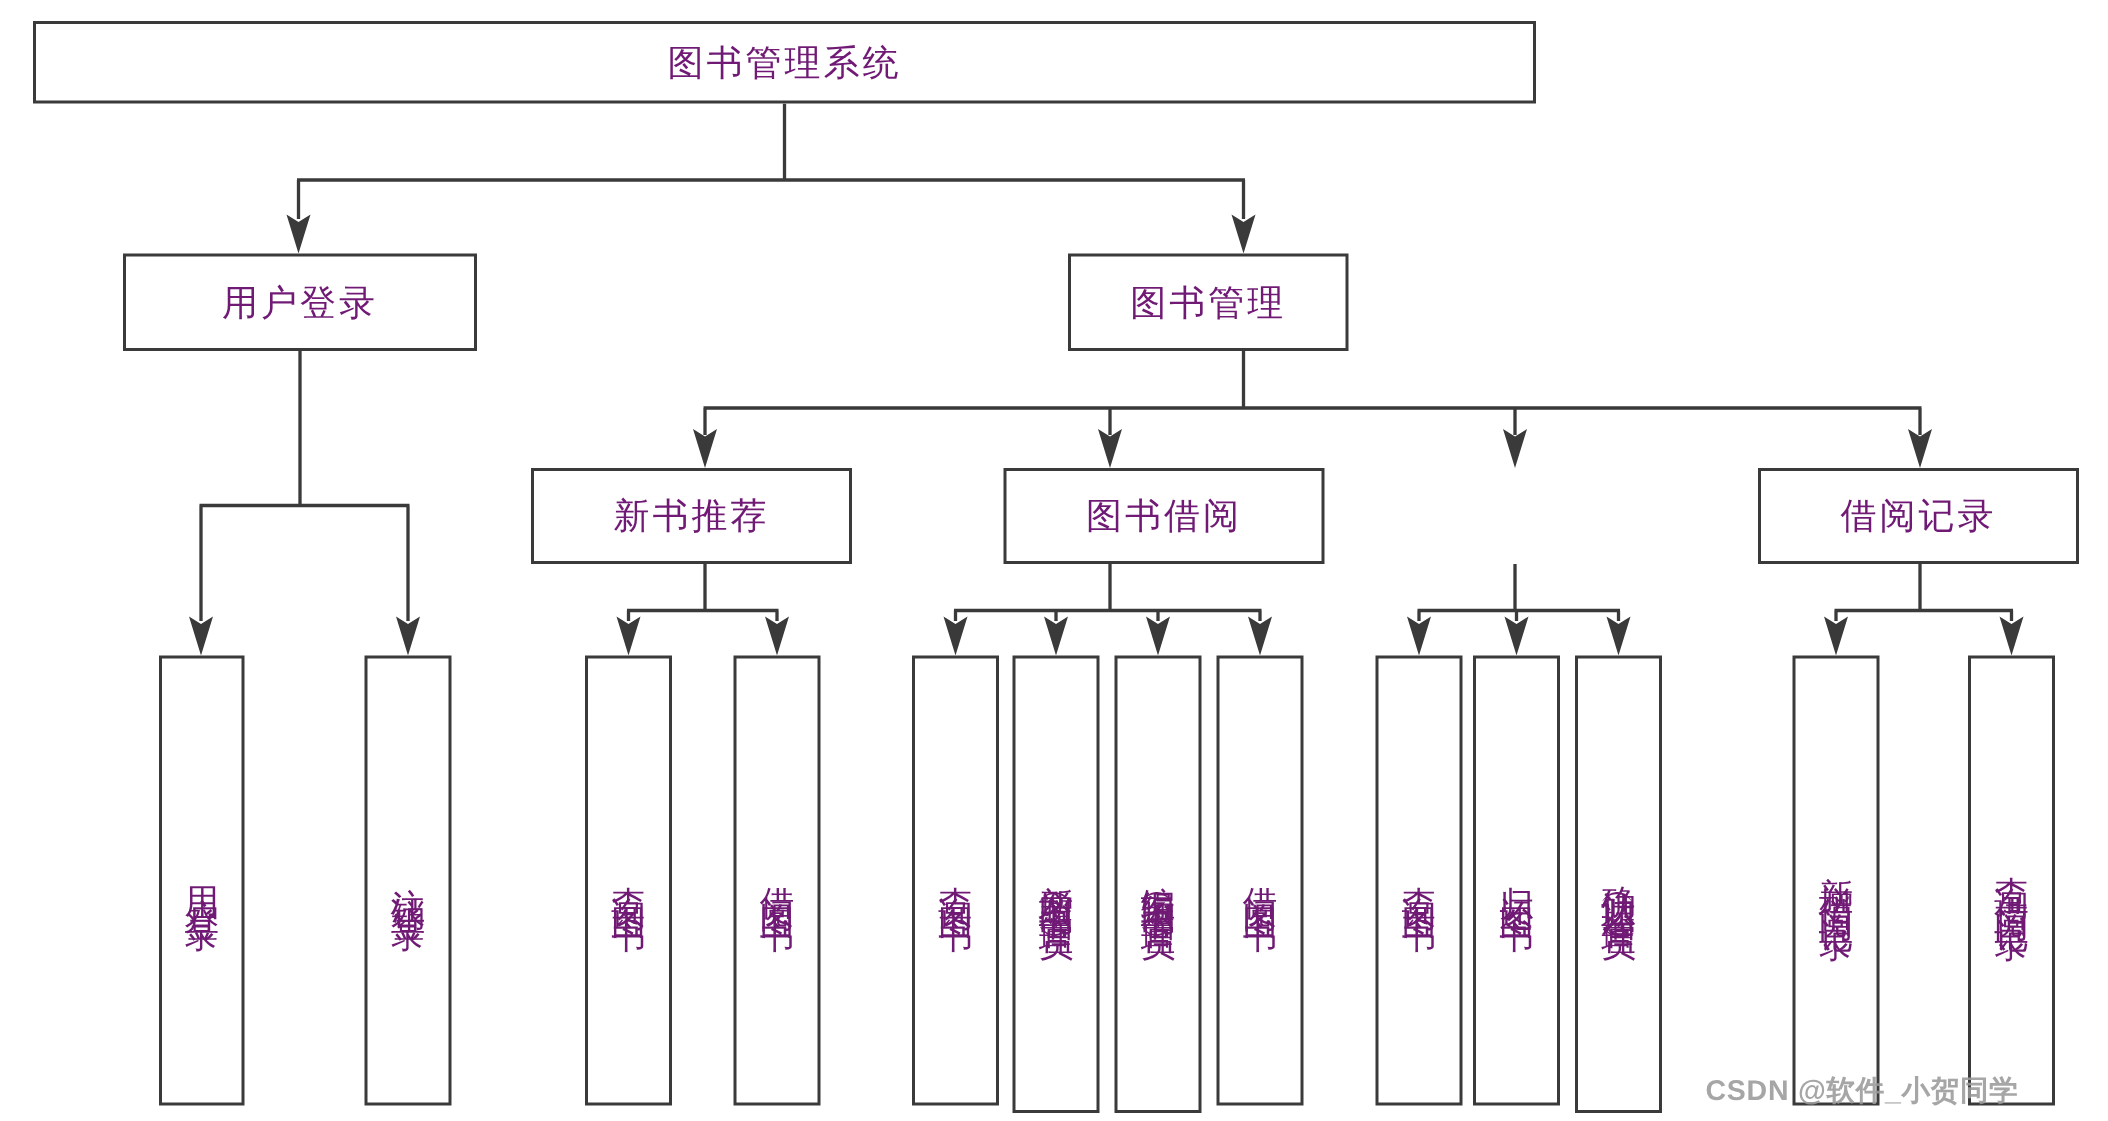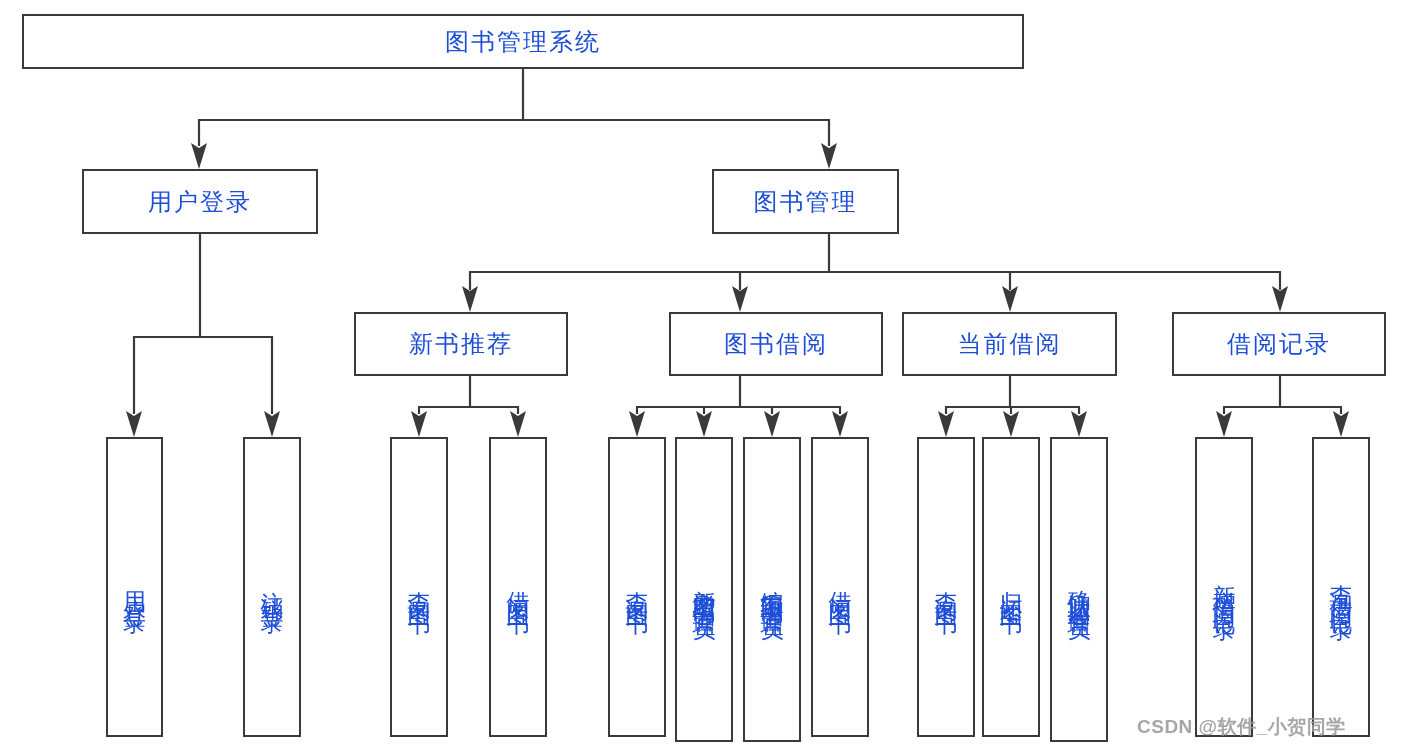--- a/index.html
+++ b/index.html
@@ -14,21 +14,21 @@
   #wires {
     position: absolute;
     left: 0; top: 0;
     width: 1405px; height: 747px;
   }
   .node {
     position: absolute;
     box-sizing: border-box;
     border: 2.5px solid #3a3a3a;
     background: #ffffff;
-    color: #1d4ed8;
+    color: #701a75;
     display: flex;
     align-items: center;
     justify-content: center;
     text-align: center;
     z-index: 2;
   }
   .h {
     font-size: 24px;
     letter-spacing: 2px;
     white-space: nowrap;
@@ -117,21 +117,20 @@
              M1341 437 L1333 411 L1341 416 L1349 411 Z"></path>
   </svg>
 
   <div class="node h" style="left:22px; top:14px; width:1002px; height:55px;">图书管理系统</div>
 
   <div class="node h" style="left:82px; top:169px; width:236px; height:65px;">用户登录</div>
   <div class="node h" style="left:712px; top:169px; width:187px; height:65px;">图书管理</div>
 
   <div class="node h" style="left:354px; top:312px; width:214px; height:64px;">新书推荐</div>
   <div class="node h" style="left:633px; top:312px; width:214px; height:64px;margin-left:36px;">图书借阅</div>
-  <div class="node h" style="left:902px; top:312px; width:215px; height:64px;">当前借阅</div>
   <div class="node h" style="left:1172px; top:312px; width:214px; height:64px;">借阅记录</div>
 
   <div class="node v" style="left:106px; top:437px; width:57px; height:300px;">用户登录</div>
   <div class="node v" style="left:243px; top:437px; width:58px; height:300px;">注销登录</div>
 
   <div class="node v" style="left:390px; top:437px; width:58px; height:300px;">查询图书</div>
   <div class="node v" style="left:489px; top:437px; width:58px; height:300px;">借阅图书</div>
 
   <div class="node v" style="left:608px; top:437px; width:58px; height:300px;">查询图书</div>
   <div class="node v tight" style="left:675px; top:437px; width:58px; height:305px;">新增图书（管理员）</div>

